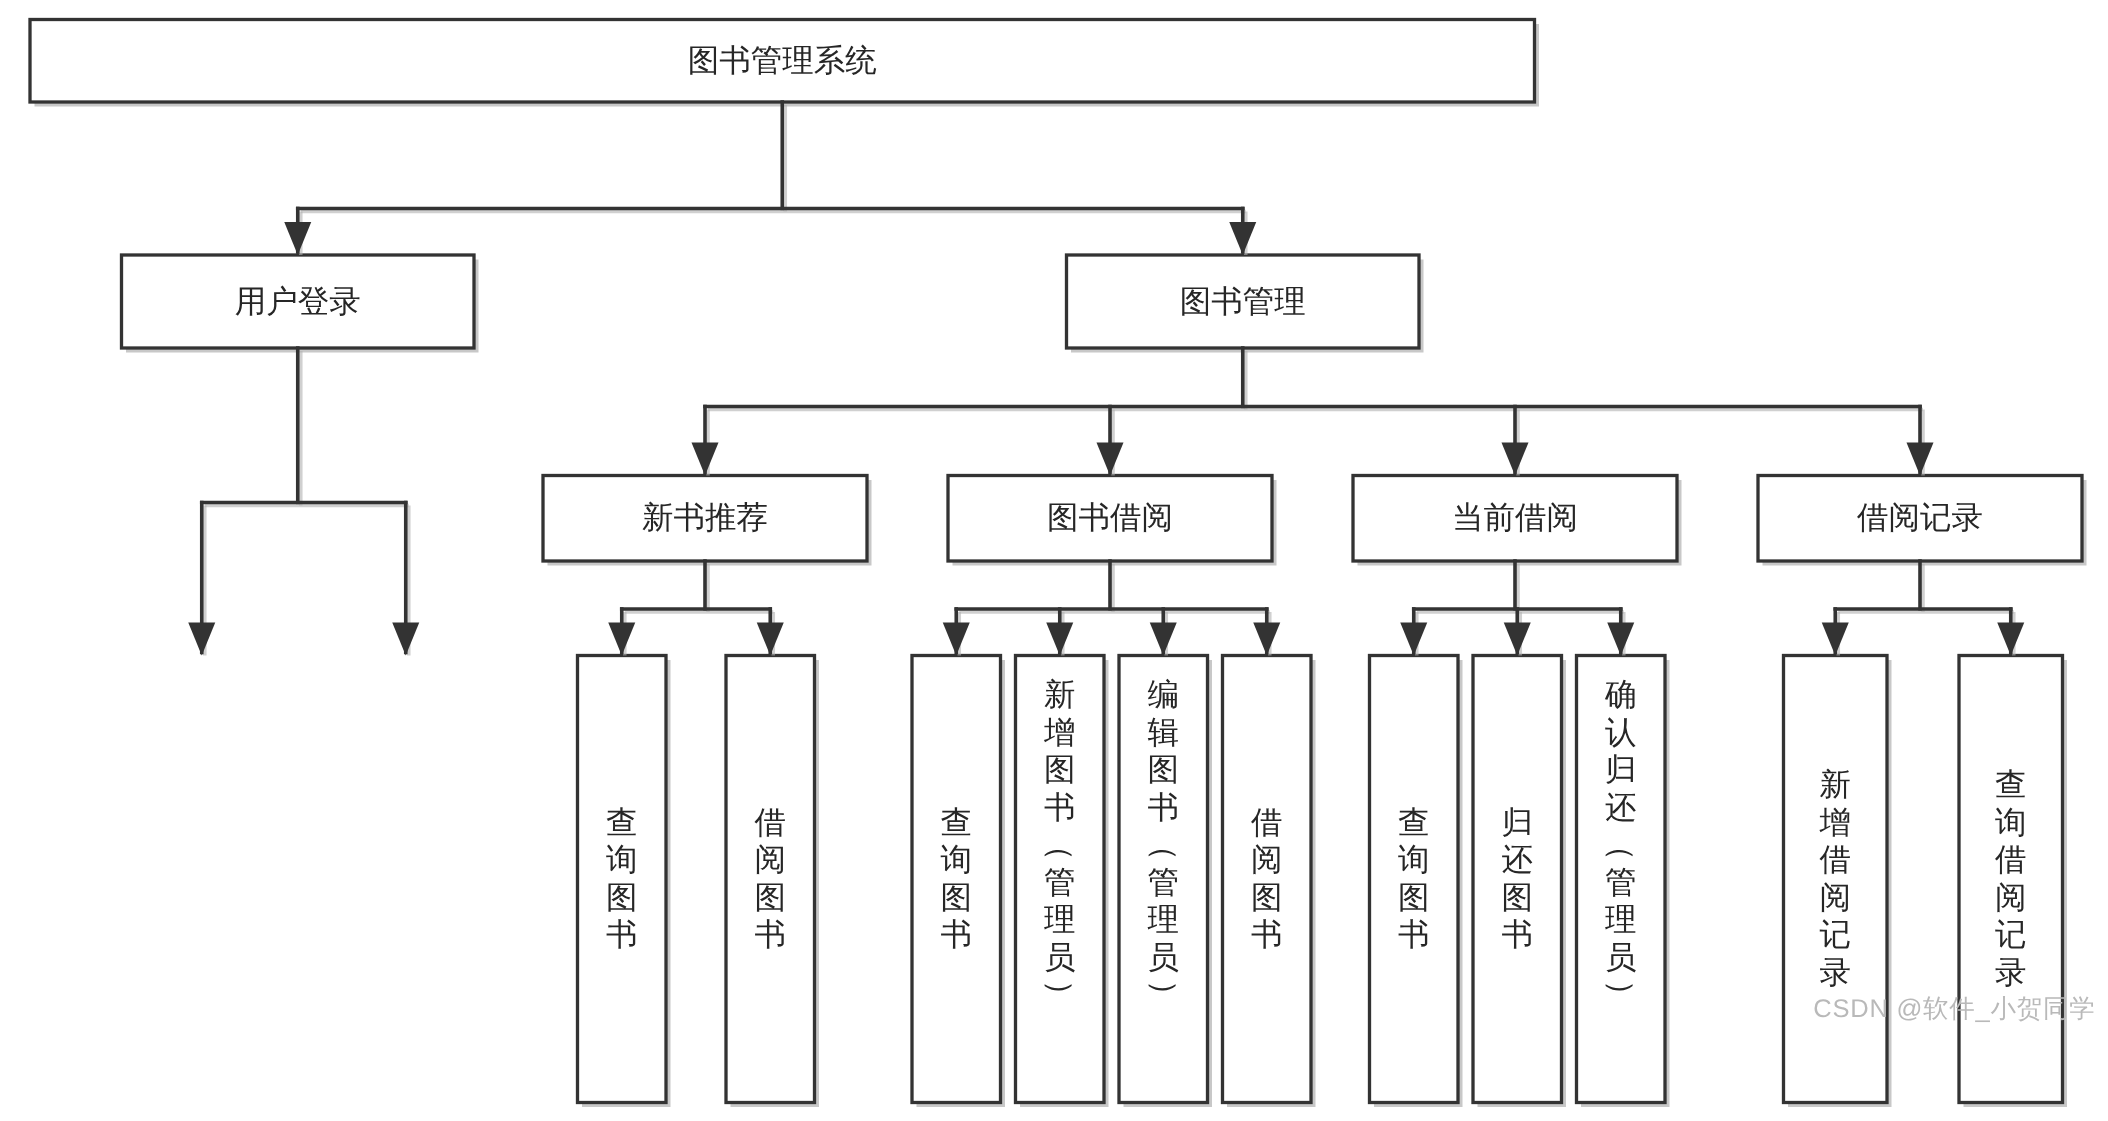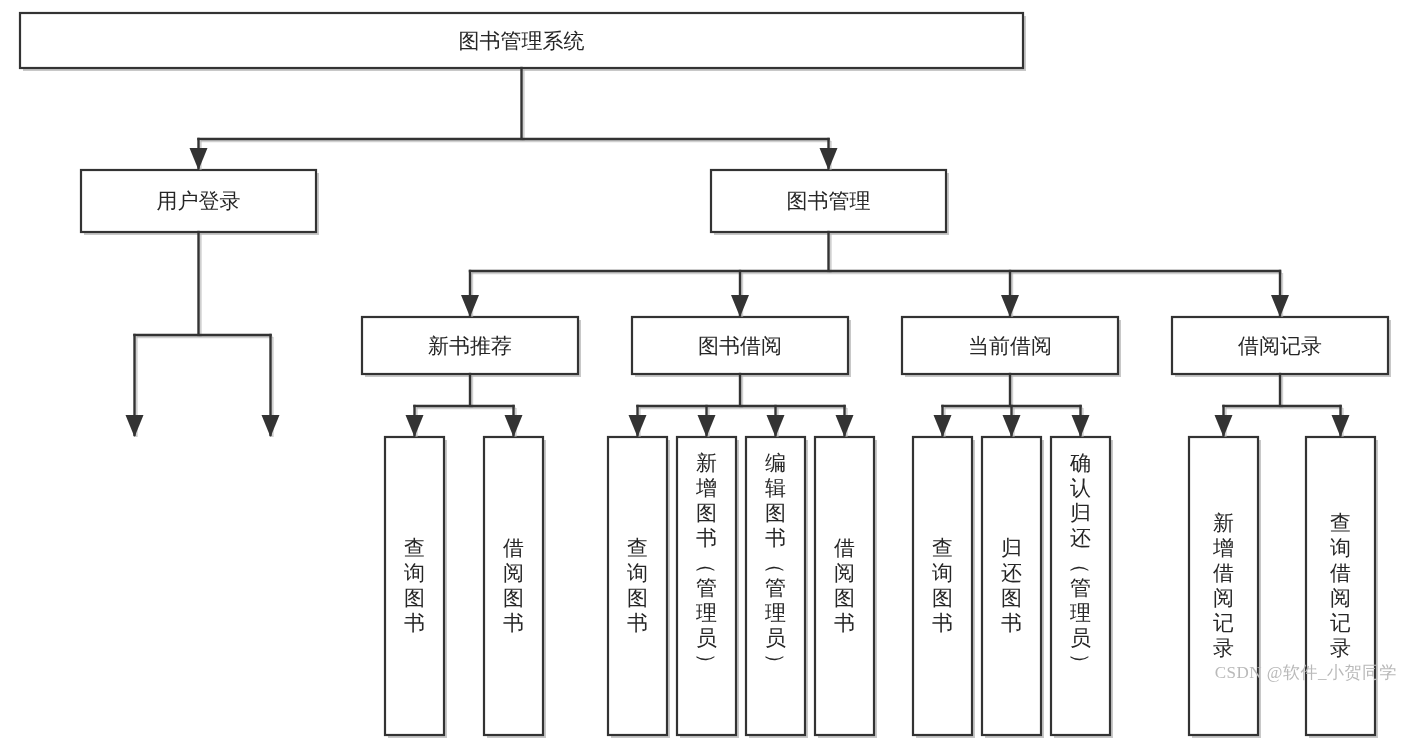--- a/index.html
+++ b/index.html
@@ -80,21 +80,21 @@
     text-align: center;
   }
   .vchar.rot {
     transform: rotate(90deg);
     transform-origin: center center;
   }
   #watermark {
     position: absolute;
     right: 8px;
     bottom: 7px;
-    font-family: Liberation Serif, serif;
+    font-family: Liberation Sans, sans-serif;
     font-size: 17px;
     color: #b9b9b9;
     letter-spacing: 0.5px;
     white-space: nowrap;
   }
 </style>
 </head>
 <body>
 
 <div id="diagram-root">

